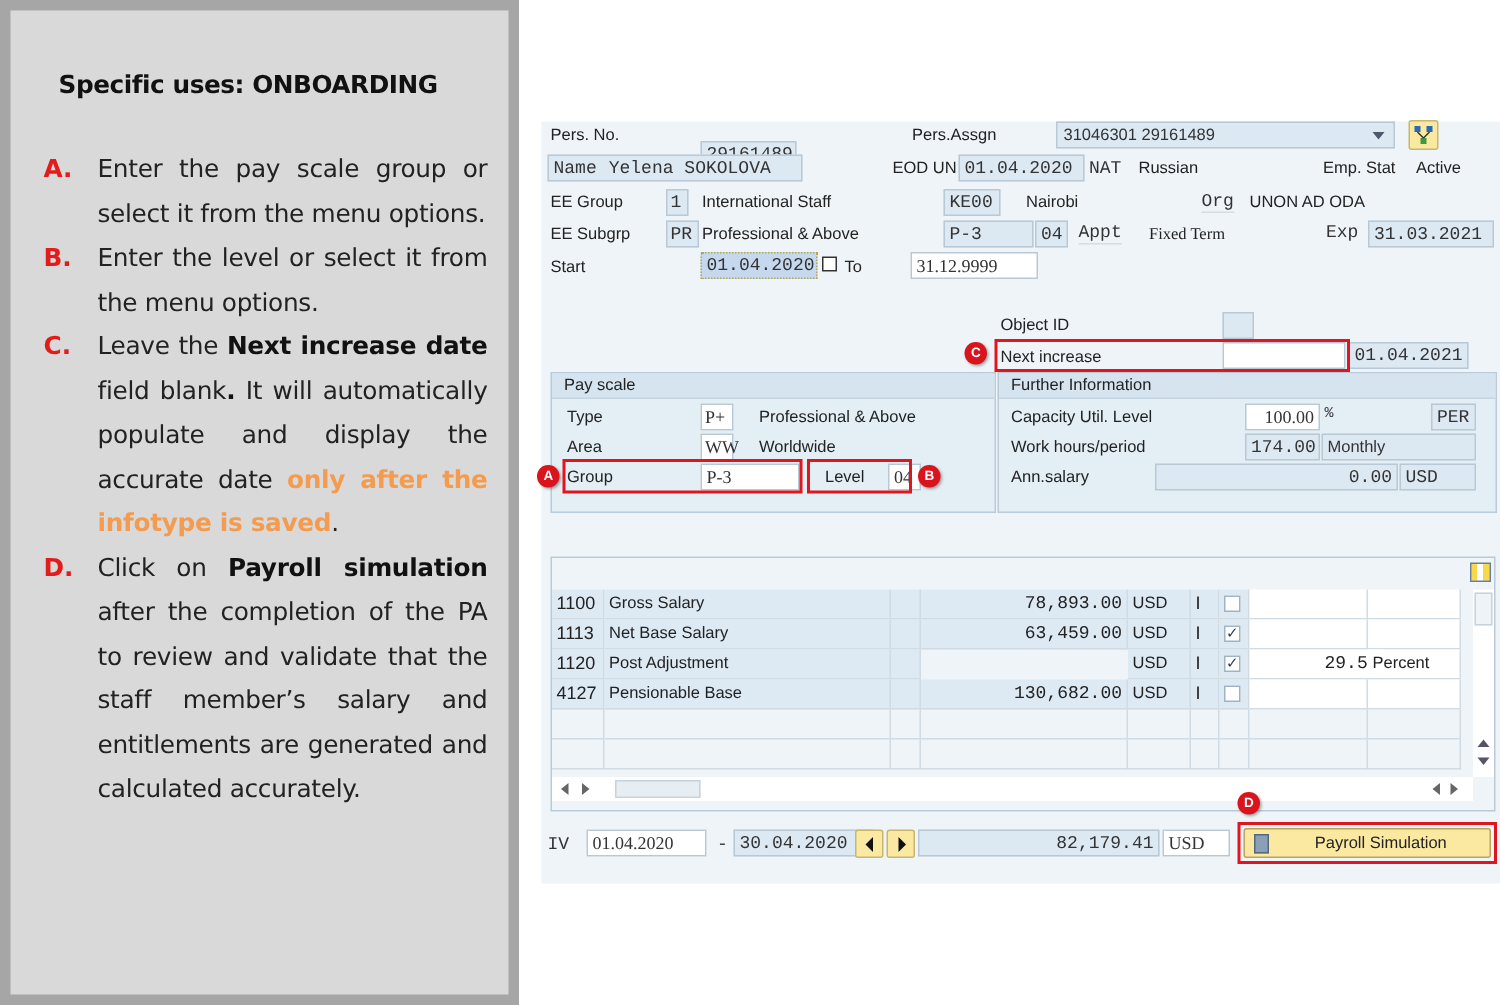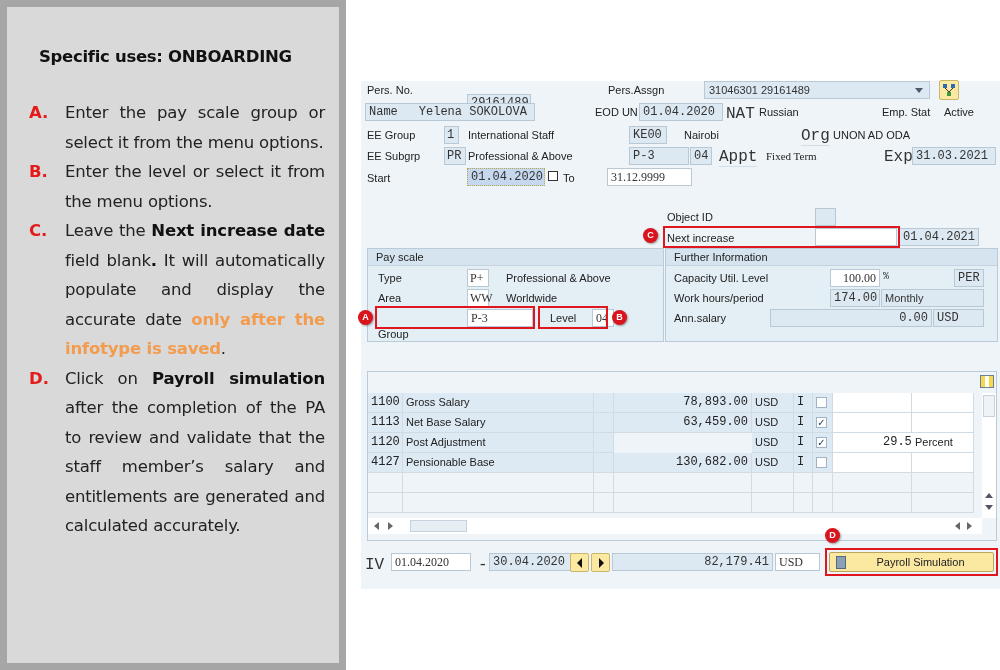--- a/index.html
+++ b/index.html
@@ -30,21 +30,21 @@
     position: absolute; left: 361px; top: 81px; width: 639px; height: 508px;
     background: #eef4f7; font-size: 11px; color: #222;
   }
   .lbl { position: absolute; font-size: 11px; white-space: nowrap; }
   .fld {
     position: absolute; height: 18px; border: 1px solid #b8c8d4; background: #dde9f2;
     font-family: "Liberation Mono", monospace; font-size: 12px; line-height: 16px;
     padding: 0 3px; white-space: nowrap; color: #333;
   }
   .fld.white { background: #ffffff; font-family: Liberation Serif, serif; }
-  .mono { font-family: "Liberation Mono", monospace; font-size: 16px; position: absolute; white-space: nowrap; color: #333;}
+  .mono { font-family: "Liberation Mono", monospace; font-size: 12px; position: absolute; white-space: nowrap; color: #333;}
   .uline { border-bottom: 1px solid #d2dde5; }
 
   .dropdown-arrow { position: absolute; right: 6px; top: 6px; width: 0; height: 0;
     border-left: 4px solid transparent; border-right: 4px solid transparent; border-top: 5px solid #4a5a6a; }
   .icon-btn { position: absolute; width: 20px; height: 20px; background: #fbe9a2; border: 1px solid #c9b66d; border-radius: 2px; }
 
   .group-box { position: absolute; border: 1px solid #b9cbd9; background: #e3eef5; }
   .group-head { height: 17px; background: #d6e4ef; border-bottom: 1px solid #c4d4e1; padding-left: 8px; font-size: 11px; line-height: 17px; }
 
   .redbox { position: absolute; border: 2px solid #e0161e; }
@@ -56,21 +56,21 @@
 
   
   .tbl { position: absolute; left: 6px; top: 290px; width: 630px; height: 170px; border: 1px solid #b9cbd9; background: #eef4f7; }
   .thead { position: absolute; left: 0; top: 0; height: 20px; width: 616px; background: linear-gradient(#f4f7f9, #dfe7ee); border-bottom: 1px solid #c5d3de; }
   .th { position: absolute; top: 0; height: 20px; line-height: 20px; font-size: 11px; padding-left: 3px; border-right: 1px solid #d0dbe3; white-space: nowrap; overflow: hidden; }
   .tr { position: absolute; left: 0; height: 20px; width: 616px; }
   .td { position: absolute; top: 0; height: 20px; line-height: 19px; font-size: 11px; padding: 0 3px; border-right: 1px solid #d0dbe3; border-bottom: 1px solid #d0dbe3; white-space: nowrap; overflow: hidden; }
   .td.blue { background: #dde9f3; }
   .td.white { background: #ffffff; }
   .td.num { text-align: right; font-family: "Liberation Mono", monospace; font-size: 12px; }
-  .td.mono2 { font-family: Liberation Mono, monospace; font-size: 12px; }
+  .td.mono2 { font-family: Liberation Sans, sans-serif; font-size: 12px; }
   .chk { display: inline-block; width: 11px; height: 11px; border: 1px solid #9fb3c4; background: #fff; margin-top: 4px; font-size: 10px; line-height: 10px; text-align: center; color: #1d3b5a; }
 
   .btn-yellow { position: absolute; background: #fbe9a2; border: 1px solid #c9b66d; border-radius: 2px; }
   .tri-l { width: 0; height: 0; border-top: 4px solid transparent; border-bottom: 4px solid transparent; border-right: 5px solid #111; position: absolute; }
   .tri-r { width: 0; height: 0; border-top: 4px solid transparent; border-bottom: 4px solid transparent; border-left: 5px solid #111; position: absolute; }
 </style>
 </head>
 <body>
 
 <div class="instr">
@@ -109,21 +109,21 @@
     <svg width="18" height="18" viewBox="0 0 18 18">
       <rect x="3" y="3" width="4" height="4" fill="#2b6bb2"></rect>
       <rect x="11" y="3" width="4" height="4" fill="#2b6bb2"></rect>
       <rect x="7" y="11" width="4" height="4" fill="#3c9a3c"></rect>
       <line x1="5" y1="7" x2="9" y2="11" stroke="#333" stroke-width="1"></line>
       <line x1="13" y1="7" x2="9" y2="11" stroke="#333" stroke-width="1"></line>
     </svg>
   </div>
 
   <span class="fld" style="left:4px;top:22px;width:170px;background:#dde9f2;">
-    <span style="margin-right:21px;">Name</span><span>Yelena SOKOLOVA</span>
+    <span style="margin-right:8px;">Name</span><span>Yelena SOKOLOVA</span>
   </span>
   <span class="lbl" style="left:234px;top:25px;">EOD UN</span>
   <span class="fld" style="left:278px;top:22px;width:84px;">01.04.2020</span>
   <span class="mono" style="left:365px;top:24px;">NAT</span>
   <span class="lbl" style="left:398px;top:25px;">Russian</span>
   <span class="lbl" style="left:521px;top:25px;">Emp. Stat</span>
   <span class="lbl" style="left:583px;top:25px;">Active</span>
 
   <span class="lbl" style="left:6px;top:48px;">EE Group</span>
   <span class="fld" style="left:83px;top:45px;width:15px;padding:0 2px;">1</span>
@@ -158,21 +158,21 @@
   <div class="badge" style="left:282px;top:147px;">C</div>
 
   <div class="group-box" style="left:6px;top:167px;width:297px;height:94px;">
     <div class="group-head">Pay scale</div>
     <span class="lbl" style="left:10px;top:23px;">Type</span>
     <span class="fld white" style="left:99px;top:20px;width:22px;padding:0 2px;">P+</span>
     <span class="lbl" style="left:138px;top:23px;">Professional &amp; Above</span>
     <span class="lbl" style="left:10px;top:43px;">Area</span>
     <span class="fld white" style="left:99px;top:40px;width:22px;padding:0 2px;">WW</span>
     <span class="lbl" style="left:138px;top:43px;">Worldwide</span>
-    <span class="lbl" style="left:10px;top:63px;margin-top:16px;">Group</span>
+    <span class="lbl" style="left:10px;top:63px;">Group</span>
     <span class="fld white" style="left:99px;top:60px;width:66px;">P-3</span>
     <span class="lbl" style="left:182px;top:63px;">Level</span>
     <span class="fld white" style="left:224px;top:60px;width:22px;padding:0 3px;">04</span>
   </div>
   <div class="redbox" style="left:14px;top:225px;width:160px;height:23px;"></div>
   <div class="badge" style="left:-3px;top:229px;">A</div>
   <div class="redbox" style="left:177px;top:225px;width:70px;height:23px;"></div>
   <div class="badge" style="left:251px;top:229px;">B</div>
 
   <div class="group-box" style="left:304px;top:167px;width:333px;height:94px;">

